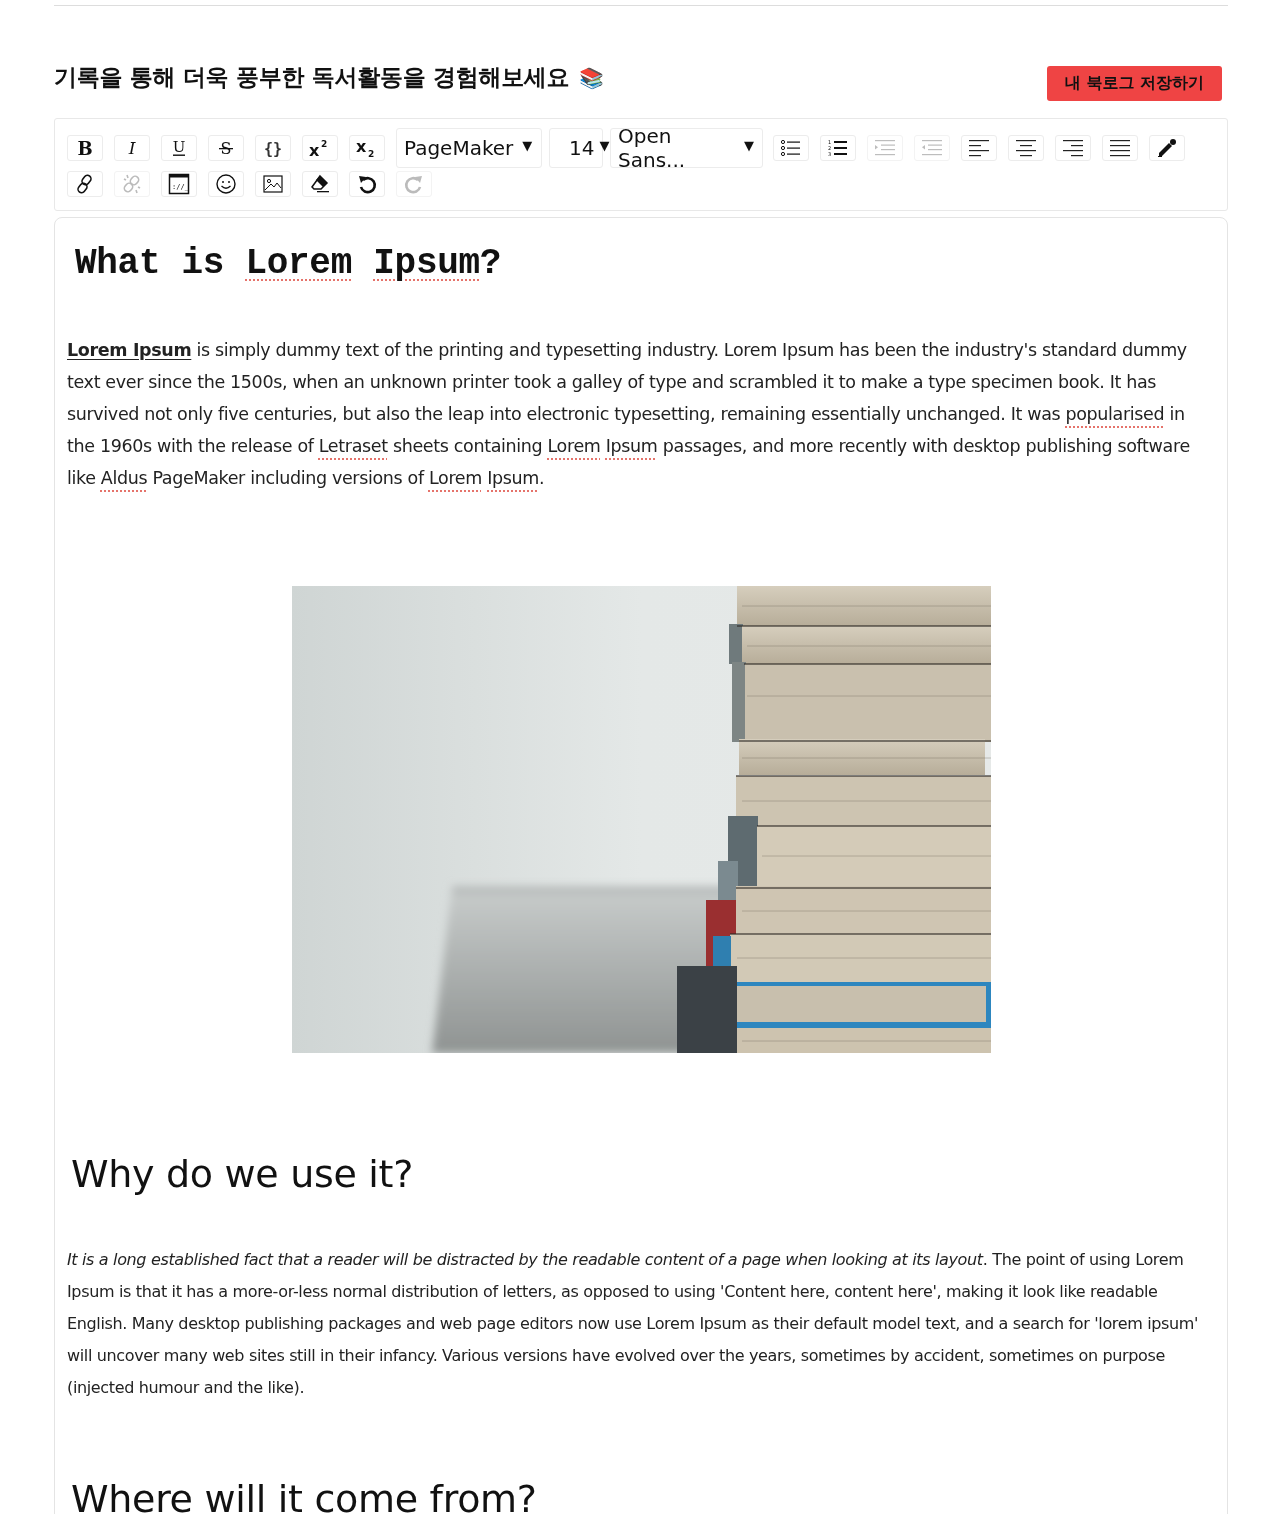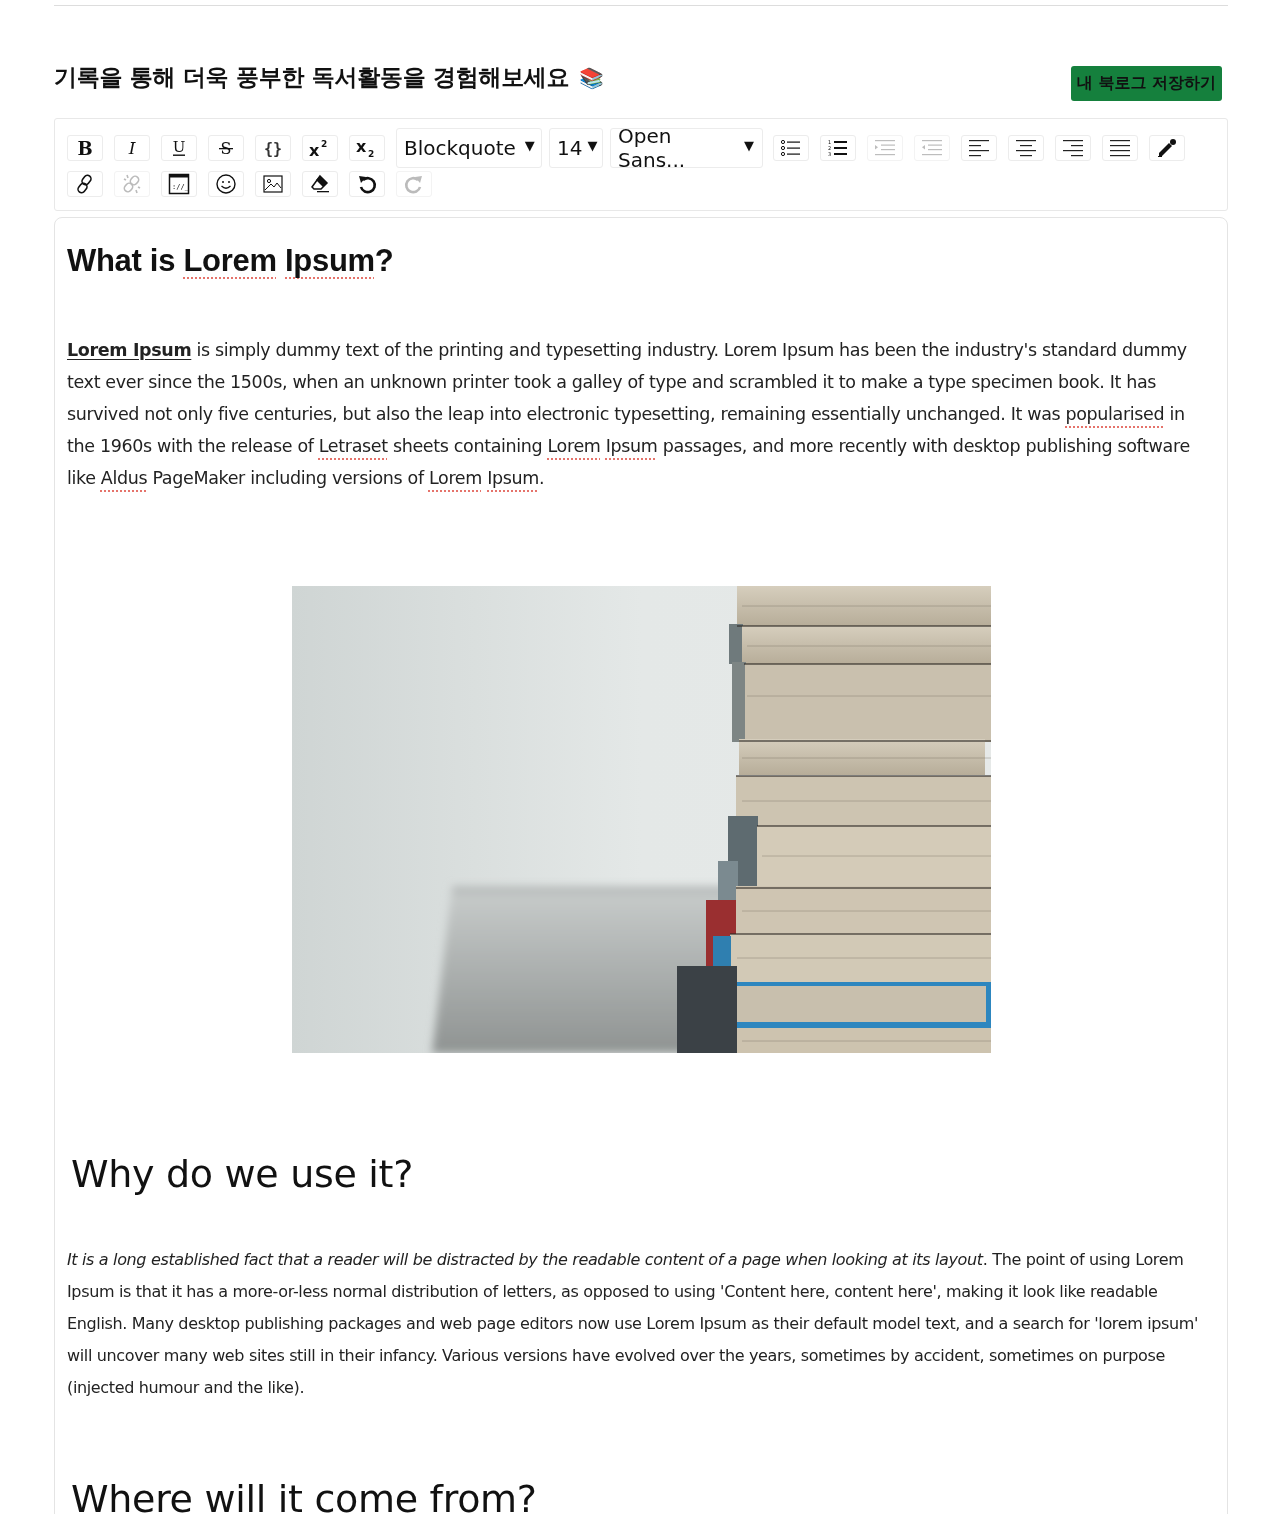--- a/index.html
+++ b/index.html
@@ -4,41 +4,41 @@
   <style>
     * { box-sizing: border-box; margin: 0; padding: 0; }
     html, body { width: 1262px; height: 1514px; overflow: hidden; background: #ffffff; }
     body { font-family: "Liberation Sans", "DejaVu Sans", sans-serif; color: #111; position: relative; }
 
     .top-rule { position: absolute; left: 54px; top: 5px; width: 1174px; height: 1px; background: #dddddd; }
 
     .page-header { position: absolute; left: 54px; top: 60px; width: 1174px; height: 46px; }
     .page-title { position: absolute; left: 0; top: 2px; font-size: 23px; font-weight: bold; color: #111; letter-spacing: -0.3px; font-family: "DejaVu Sans", sans-serif; }
     .page-title .emoji { font-size: 20px; margin-left: 2px; }
-    .save-button { position: absolute; right: 6px; top: 6px; height: 35px; padding: 0 6px; background: #15803d; border: none; border-radius: 3px; font-size: 16px; font-weight: bold; color: #111; font-family: "DejaVu Sans", sans-serif; cursor: pointer; }
+    .save-button { position: absolute; right: 6px; top: 6px; height: 35px; padding: 0 18px; background: #ef4444; border: none; border-radius: 3px; font-size: 16px; font-weight: bold; color: #111; font-family: "DejaVu Sans", sans-serif; cursor: pointer; }
 
     .toolbar { position: absolute; left: 54px; top: 118px; width: 1174px; height: 93px; border: 1px solid #e8e8e8; border-radius: 3px; background: #fff; }
     .tb-row { position: absolute; left: 12px; display: flex; align-items: center; }
     .tb-row.r1 { top: 9px; }
     .tb-row.r2 { top: 52px; }
     .tb-btn { width: 36px; height: 26px; border: 1px solid #ececec; border-radius: 3px; background: #fff; display: flex; align-items: center; justify-content: center; margin-right: 11px; cursor: pointer; }
     .tb-btn.disabled { border-color: #f3f3f3; }
     .tb-btn svg { display: block; }
     .tb-select { height: 40px; border: 1px solid #ececec; border-radius: 3px; background: #fff; display: flex; align-items: center; padding: 0 8px 0 7px; font-size: 20px; color: #111; margin-right: 7px; cursor: pointer; font-family: "DejaVu Sans", sans-serif; }
     .tb-select .caret { font-size: 13px; margin-left: 9px; position: relative; top: -3px; }
     .tb-select.block { width: 146px; }
-    .tb-select.size { width: 54px; padding-left: 7px; }
+    .tb-select.size { width: 54px; padding-left: 19px; }
     .tb-select.font { width: 153px; margin-right: 10px; }
     .tb-select.size .caret { margin-left: 5px; }
     .tb-select.font .caret { margin-left: 2px; }
 
     .editor { position: absolute; left: 54px; top: 217px; width: 1174px; height: 1320px; border: 1px solid #e4e4e4; border-radius: 8px; background: #fff; overflow: hidden; }
     .editor-inner { position: absolute; left: 12px; top: 0; width: 1148px; }
 
-    h1.h-what { position: absolute; top: 25px; left: 0; font-size: 31px; font-weight: bold; color: #111; font-family: Liberation Sans, sans-serif; letter-spacing: -0.3px; }
+    h1.h-what { position: absolute; top: 25px; left: 8px; font-size: 36px; font-weight: bold; color: #111; font-family: Liberation Mono, monospace; letter-spacing: -0.3px; }
     .spell { text-decoration: underline dotted #e5736b; text-decoration-thickness: 2px; text-underline-offset: 6px; }
     .p1 { position: absolute; top: 116px; left: 0; width: 1148px; font-size: 17.5px; line-height: 32px; color: #222; font-family: "DejaVu Sans", sans-serif; letter-spacing: -0.35px; }
     .p1 .u { text-underline-offset: 3px; }
     .p1 .uspell { text-decoration: underline; text-underline-offset: 3px; }
 
     .image-wrap { position: absolute; top: 368px; left: 225px; width: 699px; height: 467px; overflow: hidden; }
 
     h2.h2 { position: absolute; left: 4px; font-size: 38px; font-weight: normal; color: #111; font-family: "DejaVu Sans", sans-serif; letter-spacing: -0.3px; }
     .h-why { top: 934px; }
     .h-where { top: 1259px; }
@@ -94,21 +94,21 @@
         </svg>
     </div>
     <div class="tb-btn">
       <svg width="24" height="20" viewBox="0 0 24 20">
           <text x="1" y="14" font-family="DejaVu Sans, sans-serif" font-weight="bold" font-size="16" fill="#111">x</text>
           <text x="13" y="19" font-family="DejaVu Sans, sans-serif" font-weight="bold" font-size="9" fill="#111">2</text>
         </svg>
     </div>
 
     <div class="tb-select block">
-      <span>Blockquote</span>
+      <span>PageMaker</span>
       <span class="caret">▼</span>
     </div>
     <div class="tb-select size">
       <span>14</span>
       <span class="caret">▼</span>
     </div>
     <div class="tb-select font">
       <span>Open Sans...</span>
       <span class="caret">▼</span>
     </div>

